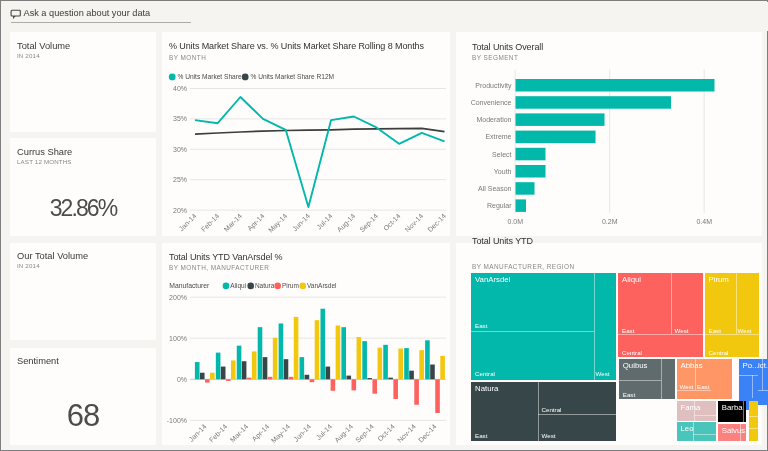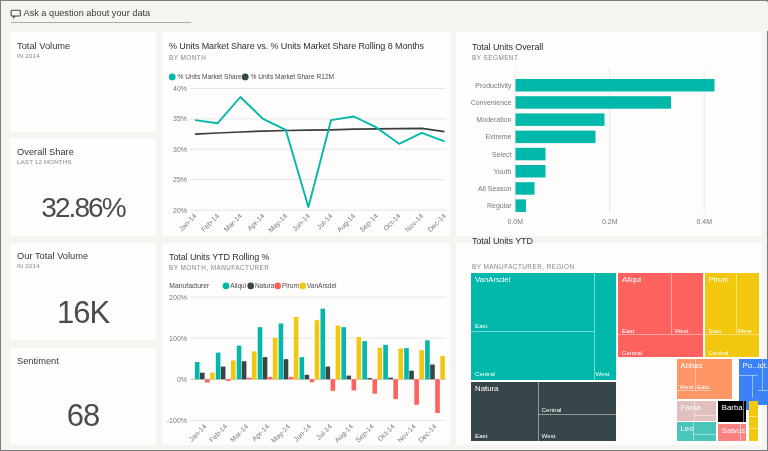--- a/index.html
+++ b/index.html
@@ -26,33 +26,32 @@
 <div class="card" style="left:9px;top:31px;width:146px;height:99.5px"></div>
 <div class="card" style="left:9px;top:137px;width:146px;height:98px"></div>
 <div class="card" style="left:9px;top:241.5px;width:146px;height:97.5px"></div>
 <div class="card" style="left:9px;top:346.5px;width:146px;height:97.5px"></div>
 <div class="card" style="left:161px;top:31px;width:287.5px;height:204px"></div>
 <div class="card" style="left:455px;top:31px;width:305.5px;height:204px"></div>
 <div class="card" style="left:161px;top:241.5px;width:287.5px;height:202.5px"></div>
 <div class="card" style="left:455px;top:241.5px;width:305.5px;height:202.5px"></div>
 <div class="t kt" style="left:16px;top:39.8px">Total Volume</div>
 <div class="t ks" style="left:16px;top:50.8px">IN 2014</div>
-<div class="t kt" style="left:16px;top:145.8px">Overall Share</div>
+<div class="t kt" style="left:16px;top:145.8px">Currus Share</div>
 <div class="t ks" style="left:16px;top:156.8px">LAST 12 MONTHS</div>
-<div class="kv" style="left:9px;width:146px;top:186.5px;height:40px;line-height:40px;font-size:28px"><span style="letter-spacing:-1.9px">32.86%</span></div>
+<div class="kv" style="left:9px;width:146px;top:186.5px;height:40px;line-height:40px;font-size:23px"><span style="letter-spacing:-1.9px">32.86%</span></div>
 <div class="t kt" style="left:16px;top:250.3px">Our Total Volume</div>
 <div class="t ks" style="left:16px;top:261.3px">IN 2014</div>
-<div class="kv" style="left:9px;width:146px;top:291.9px;height:40px;line-height:40px;font-size:31px">16K</div>
 <div class="t kt" style="left:16px;top:355.3px">Sentiment</div>
 <div class="kv" style="left:9px;width:146px;top:394.5px;height:40px;line-height:40px;font-size:31px">68</div>
 <div class="t title" style="left:168px;top:40.2px">% Units Market Share vs. % Units Market Share Rolling 8 Months</div>
 <div class="t sub" style="left:168px;top:52.8px">BY MONTH</div>
 <div class="t title" style="left:471px;top:41.2px">Total Units Overall</div>
 <div class="t sub" style="left:471px;top:53.2px">BY SEGMENT</div>
-<div class="t title" style="left:168px;top:250.8px">Total Units YTD Rolling %</div>
+<div class="t title" style="left:168px;top:250.8px">Total Units YTD VanArsdel %</div>
 <div class="t sub" style="left:168px;top:263.4px">BY MONTH, MANUFACTURER</div>
 <div class="t title" style="left:471px;top:235px">Total Units YTD</div>
 <div class="t sub" style="left:471px;top:262.4px">BY MANUFACTURER, REGION</div>
 <svg width="768" height="451" viewBox="0 0 768 451" style="left:0;top:0">
       <line x1="189" y1="87.5" x2="445" y2="87.5" stroke="#e8e6e3" stroke-width="1"></line>
       <text x="186" y="89.9" font-size="7" fill="#7c7975" text-anchor="end">40%</text>
       <line x1="189" y1="117.9" x2="445" y2="117.9" stroke="#e8e6e3" stroke-width="1"></line>
       <text x="186" y="120.3" font-size="7" fill="#7c7975" text-anchor="end">35%</text>
       <line x1="189" y1="148.3" x2="445" y2="148.3" stroke="#e8e6e3" stroke-width="1"></line>
       <text x="186" y="150.7" font-size="7" fill="#7c7975" text-anchor="end">30%</text>
@@ -203,20 +202,26 @@
 <div class="rl" style="left:4px;top:76.5px">Central</div>
 </div>
 <div class="tm" style="left:703.5px;top:271.5px;width:54.5px;height:84.5px;background:#f2c80f">
 <div style="position:absolute;left:31.8px;top:0px;width:1px;height:61.1px;background:rgba(255,255,255,0.45)"></div>
 <div style="position:absolute;left:0px;top:61.1px;width:54.5px;height:1px;background:rgba(255,255,255,0.45)"></div>
 <div class="ml">Pirum</div>
 <div class="rl" style="left:4px;top:54px">East</div>
 <div class="rl" style="left:33px;top:54px">West</div>
 <div class="rl" style="left:4px;top:76.5px">Central</div>
 </div>
+<div class="tm" style="left:617.8px;top:357.8px;width:56.2px;height:40.7px;background:#5f6b6d">
+<div style="position:absolute;left:42.7px;top:0px;width:1px;height:40.7px;background:rgba(255,255,255,0.45)"></div>
+<div style="position:absolute;left:0px;top:21.5px;width:42.7px;height:1px;background:rgba(255,255,255,0.45)"></div>
+<div class="ml">Quibus</div>
+<div class="rl" style="left:4px;top:32.7px">East</div>
+</div>
 <div class="tm" style="left:675.5px;top:357.8px;width:55px;height:40.7px;background:#fe9666">
 <div style="position:absolute;left:18.8px;top:0px;width:1px;height:31.2px;background:rgba(255,255,255,0.45)"></div>
 <div style="position:absolute;left:0px;top:31.2px;width:34.5px;height:1px;background:rgba(255,255,255,0.45)"></div>
 <div class="ml">Abbas</div>
 <div class="rl" style="left:3px;top:23.9px">West</div>
 <div class="rl" style="left:20.5px;top:23.9px">East</div>
 </div>
 <div class="tm" style="left:748px;top:357.8px;width:23.7px;height:46px;background:#3b82f6">
 <div style="position:absolute;left:13.2px;top:0px;width:1px;height:31.2px;background:rgba(255,255,255,0.45)"></div>
 <div style="position:absolute;left:0px;top:31.2px;width:23.7px;height:1px;background:rgba(255,255,255,0.45)"></div>

